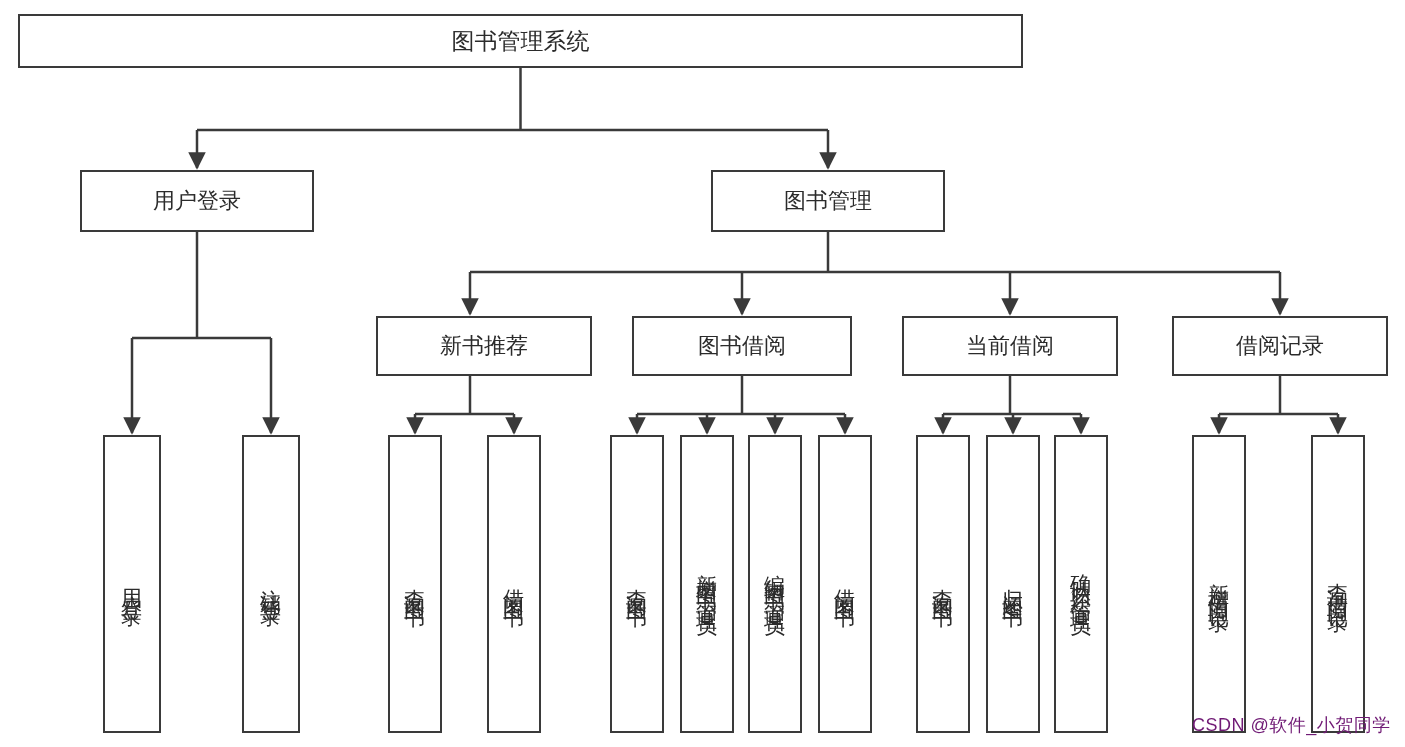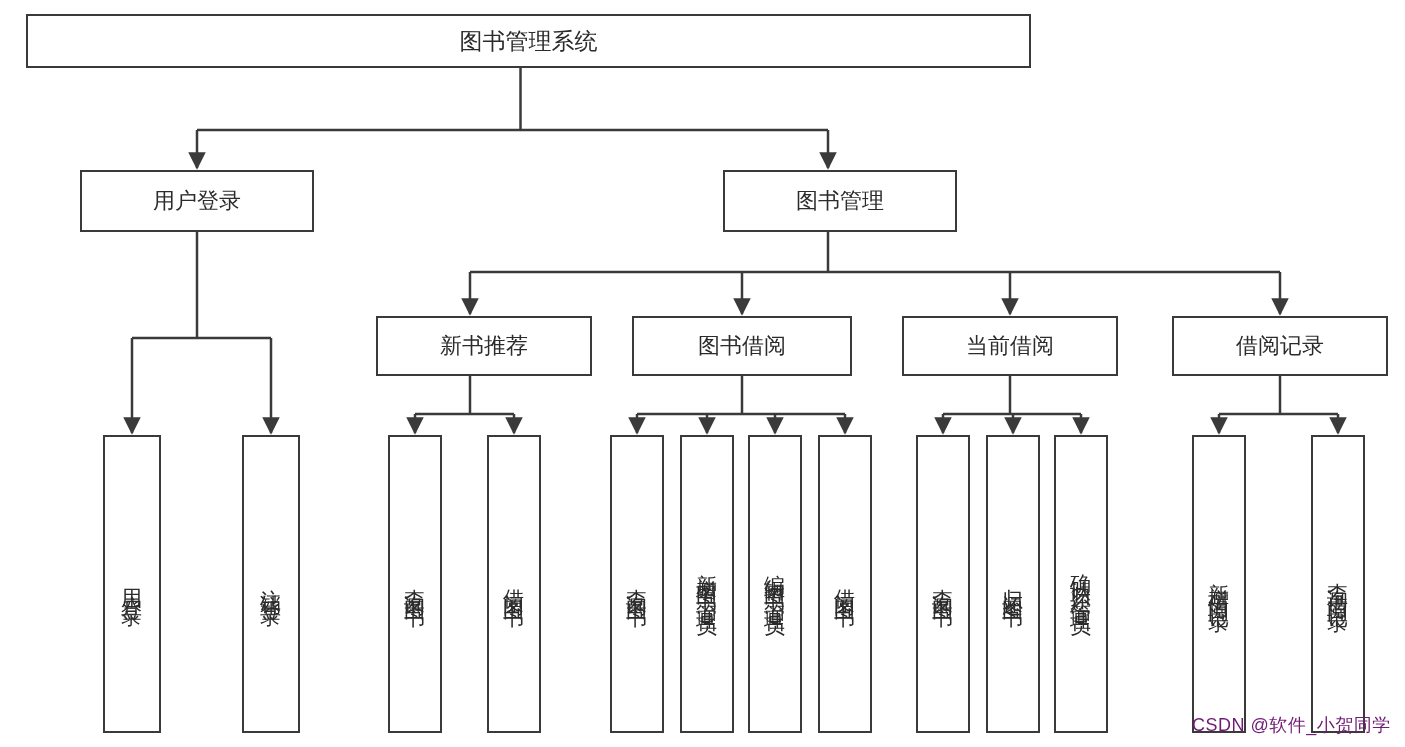--- a/index.html
+++ b/index.html
@@ -32,21 +32,20 @@
     background: #ffffff;
     display: flex;
     align-items: center;
     justify-content: center;
     text-align: center;
     color: #2b2b2b;
     z-index: 2;
   }
   .node.root {
     font-size: 23px;
-    margin-left: 8px;
   }
   .node.level2 {
     font-size: 22px;
   }
   .node.level3 {
     font-size: 22px;
   }
   .node.leaf {
     font-size: 21px;
     padding: 6px 0;
@@ -122,21 +121,21 @@
       </g>
   </svg>
 
   <div class="node root" style="left: 18px; top: 14px; width: 1005px; height: 54px;">
     <span class="htext">图书管理系统</span>
   </div>
 
   <div class="node level2" style="left: 80px; top: 170px; width: 234px; height: 62px;">
     <span class="htext">用户登录</span>
   </div>
-  <div class="node level2" style="left: 711px; top: 170px; width: 234px; height: 62px; margin-left: 12px;">
+  <div class="node level2" style="left: 711px; top: 170px; width: 234px; height: 62px;">
     <span class="htext">图书管理</span>
   </div>
 
   <div class="node level3" style="left: 362px; top: 316px; width: 216px; height: 60px; margin-left: 14px;">
     <span class="htext">新书推荐</span>
   </div>
   <div class="node level3" style="left: 632px; top: 316px; width: 220px; height: 60px; text-align: right;">
     <span class="htext">图书借阅</span>
   </div>
   <div class="node level3" style="left: 1172px; top: 316px; width: 216px; height: 60px;">

